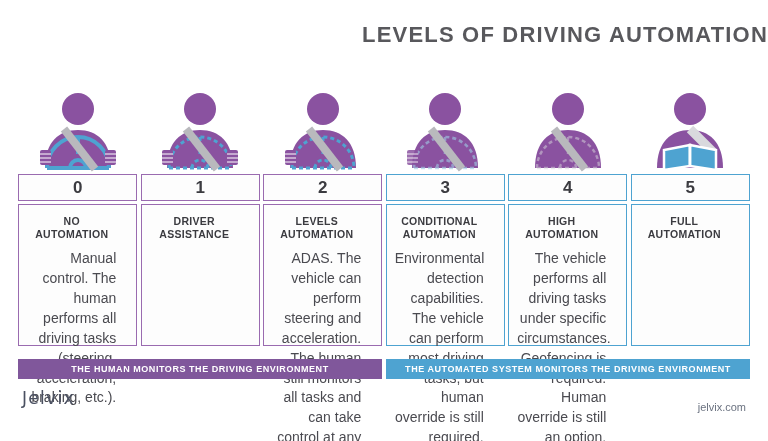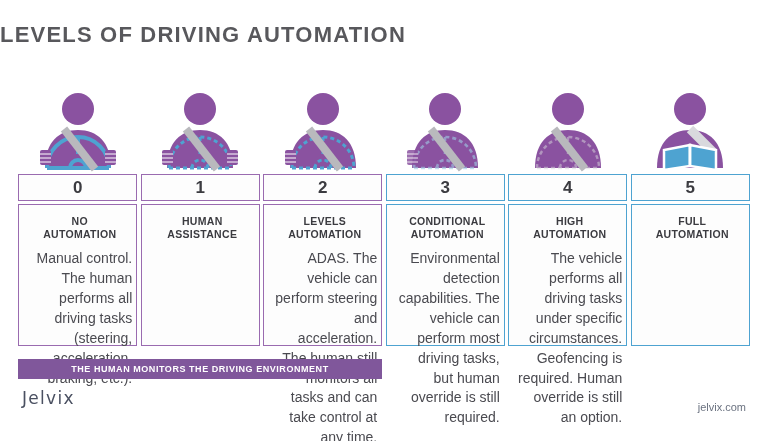--- a/index.html
+++ b/index.html
@@ -18,21 +18,21 @@
     height: 441px;
     background: #ffffff;
   }
 
   
   #title {
     position: absolute;
     top: 22px;
     left: 0;
     width: 768px;
-    text-align: left;
+    text-align: right;
     font-size: 22px;
     font-weight: bold;
     letter-spacing: 1.2px;
     color: #58585c;
   }
 
   
   #columns {
     position: absolute;
     top: 90px;
@@ -75,21 +75,21 @@
   }
   .col.blue .numbox { border-color: #4ea3d1; }
 
   
   .cardbody {
     margin-top: 3px;
     width: 119px;
     height: 142px;
     border: 1.6px solid #9a6bb0;
     background: #fdfdfd;
-    padding: 10px 4px 6px 8px;
+    padding: 10px 20px 6px 8px;
   }
   .col.blue .cardbody { border-color: #4ea3d1; }
 
   .cardtitle {
     text-align: center;
     font-size: 10.5px;
     font-weight: bold;
     line-height: 1.25;
     letter-spacing: 0.3px;
     color: #3b3b40;
@@ -207,21 +207,21 @@
               <line x1="17" y1="70" x2="28" y2="70"></line>
             <line x1="82" y1="62" x2="93" y2="62"></line>
               <line x1="82" y1="66" x2="93" y2="66"></line>
               <line x1="82" y1="70" x2="93" y2="70"></line>
           </g>
         </svg>
       </div>
       <div class="numbox">1</div>
       <div class="cardbody">
         <div class="cardtitle">
-          <span>HUMAN</span><br>
+          <span>DRIVER</span><br>
           <span>ASSISTANCE</span>
         </div>
       </div>
     </div>
 
     <div class="col purple">
       <div class="figure">
         <svg width="110" height="80" viewBox="0 0 110 80">
           <circle cx="55" cy="17" r="16" fill="#8a52a0"></circle>
           <path d="M22 76 C22 50 36 38 55 38 C74 38 88 50 88 76 Z" fill="#8a52a0"></path>
@@ -323,18 +323,19 @@
           <span>FULL</span><br>
           <span>AUTOMATION</span>
         </div>
       </div>
     </div>
 
   </div>
 
   <div id="bars">
     <div class="bar human">THE HUMAN MONITORS THE DRIVING ENVIRONMENT</div>
+    <div class="bar auto">THE AUTOMATED SYSTEM MONITORS THE DRIVING ENVIRONMENT</div>
   </div>
 
   <div id="logo">Jelvix</div>
   <div id="site">jelvix.com</div>
 
 </div>
 
 </body></html>

